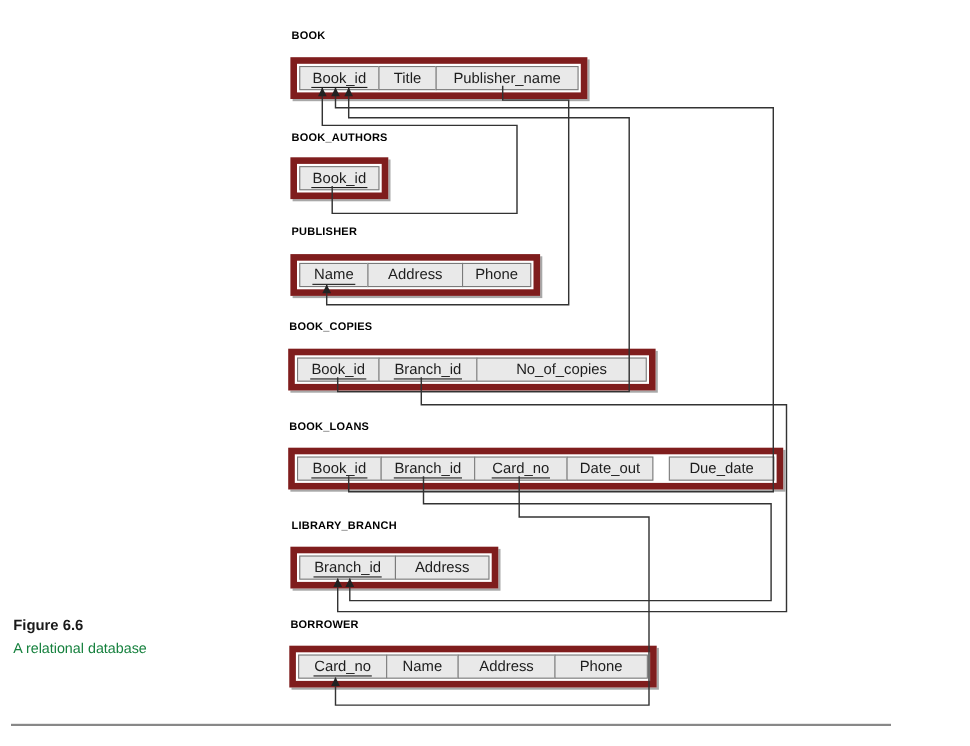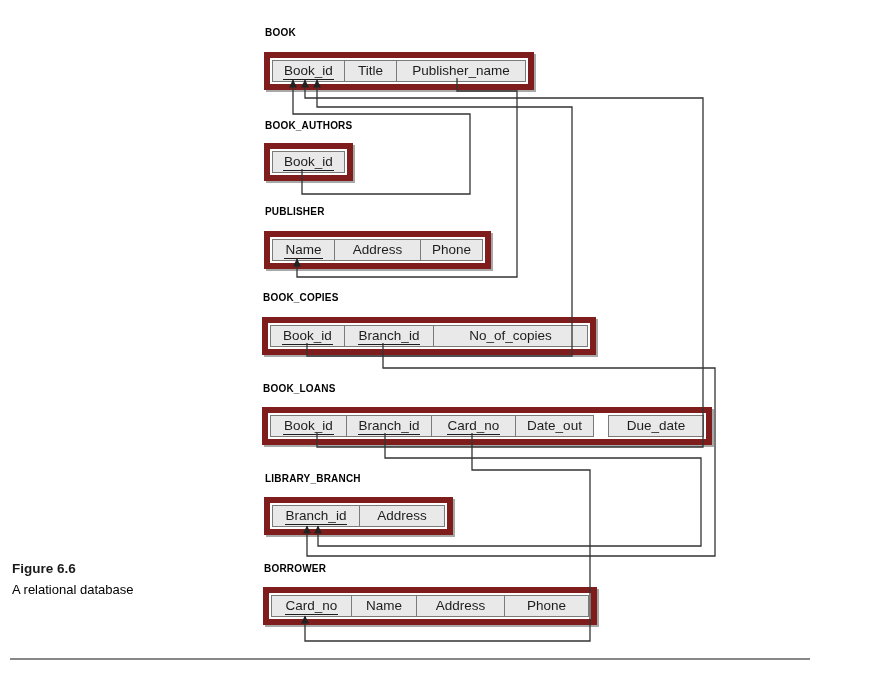--- a/index.html
+++ b/index.html
@@ -29,21 +29,21 @@
   .pk-underline {
     display:inline-block; line-height:15px;
     border-bottom:1.5px solid #1d1d1d; padding:0 1px 1px 1px;
   }
   
   #lines-svg { position:absolute; left:0; top:0; pointer-events:none; }
   #lines-svg polyline { fill:none; stroke:#333333; stroke-width:1.3; }
   
   #caption { position:absolute; left:12px; top:561px; width:200px; }
   .fig-label { font-size:13.5px; font-weight:bold; color:#1a1a1a; margin-bottom:4px; }
-  .cap-line { font-size:13px; color:#000000; line-height:20px; }
+  .cap-line { font-size:13px; color:#15803d; line-height:20px; }
   #bottom-rule {
     position:absolute; left:10px; top:658px; width:800px; height:2px;
     background:#888888;
   }
 </style>
 </head>
 <body>
 
 <div id="stage">
 

